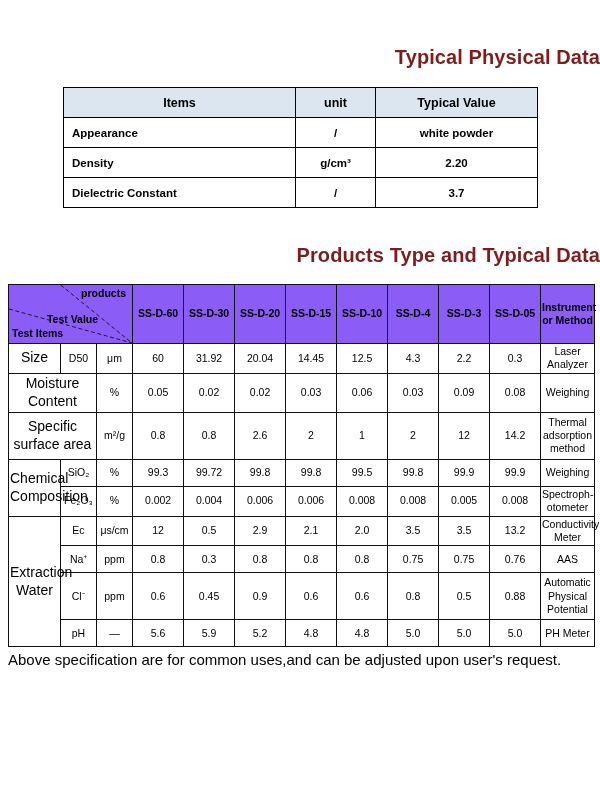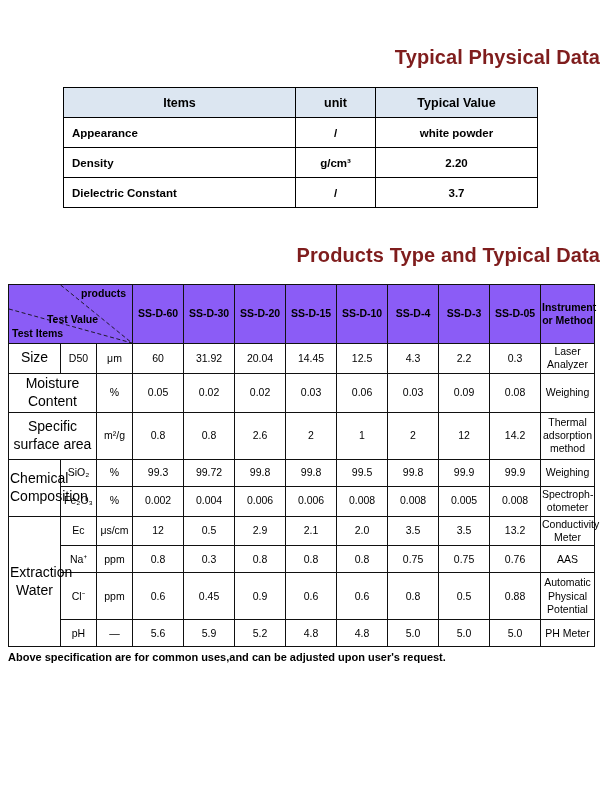--- a/index.html
+++ b/index.html
@@ -113,22 +113,22 @@
   .corner .lbl-testitems { left: 3px; bottom: 3px; text-align: right; }
 
   .t2 td.instr-head { font-weight: bold; }
   .t2 td.rowlabel { font-size: 14px; }
   .t2 td.narrow-h { height: 24px; }
   .t2 td.tall-h   { height: 44px; }
 
   
   .footnote {
     margin: 4px 0 0 8px;
-    font-size: 11px;
-    font-weight: bold;
+    font-size: 15px;
+    font-weight: normal;
     color: #000;
   }
 </style>
 </head>
 <body>
 
 <div id="title-physical" class="section-title">Typical Physical Data</div>
 
 <div class="t1-wrap">
   <table class="t1">

